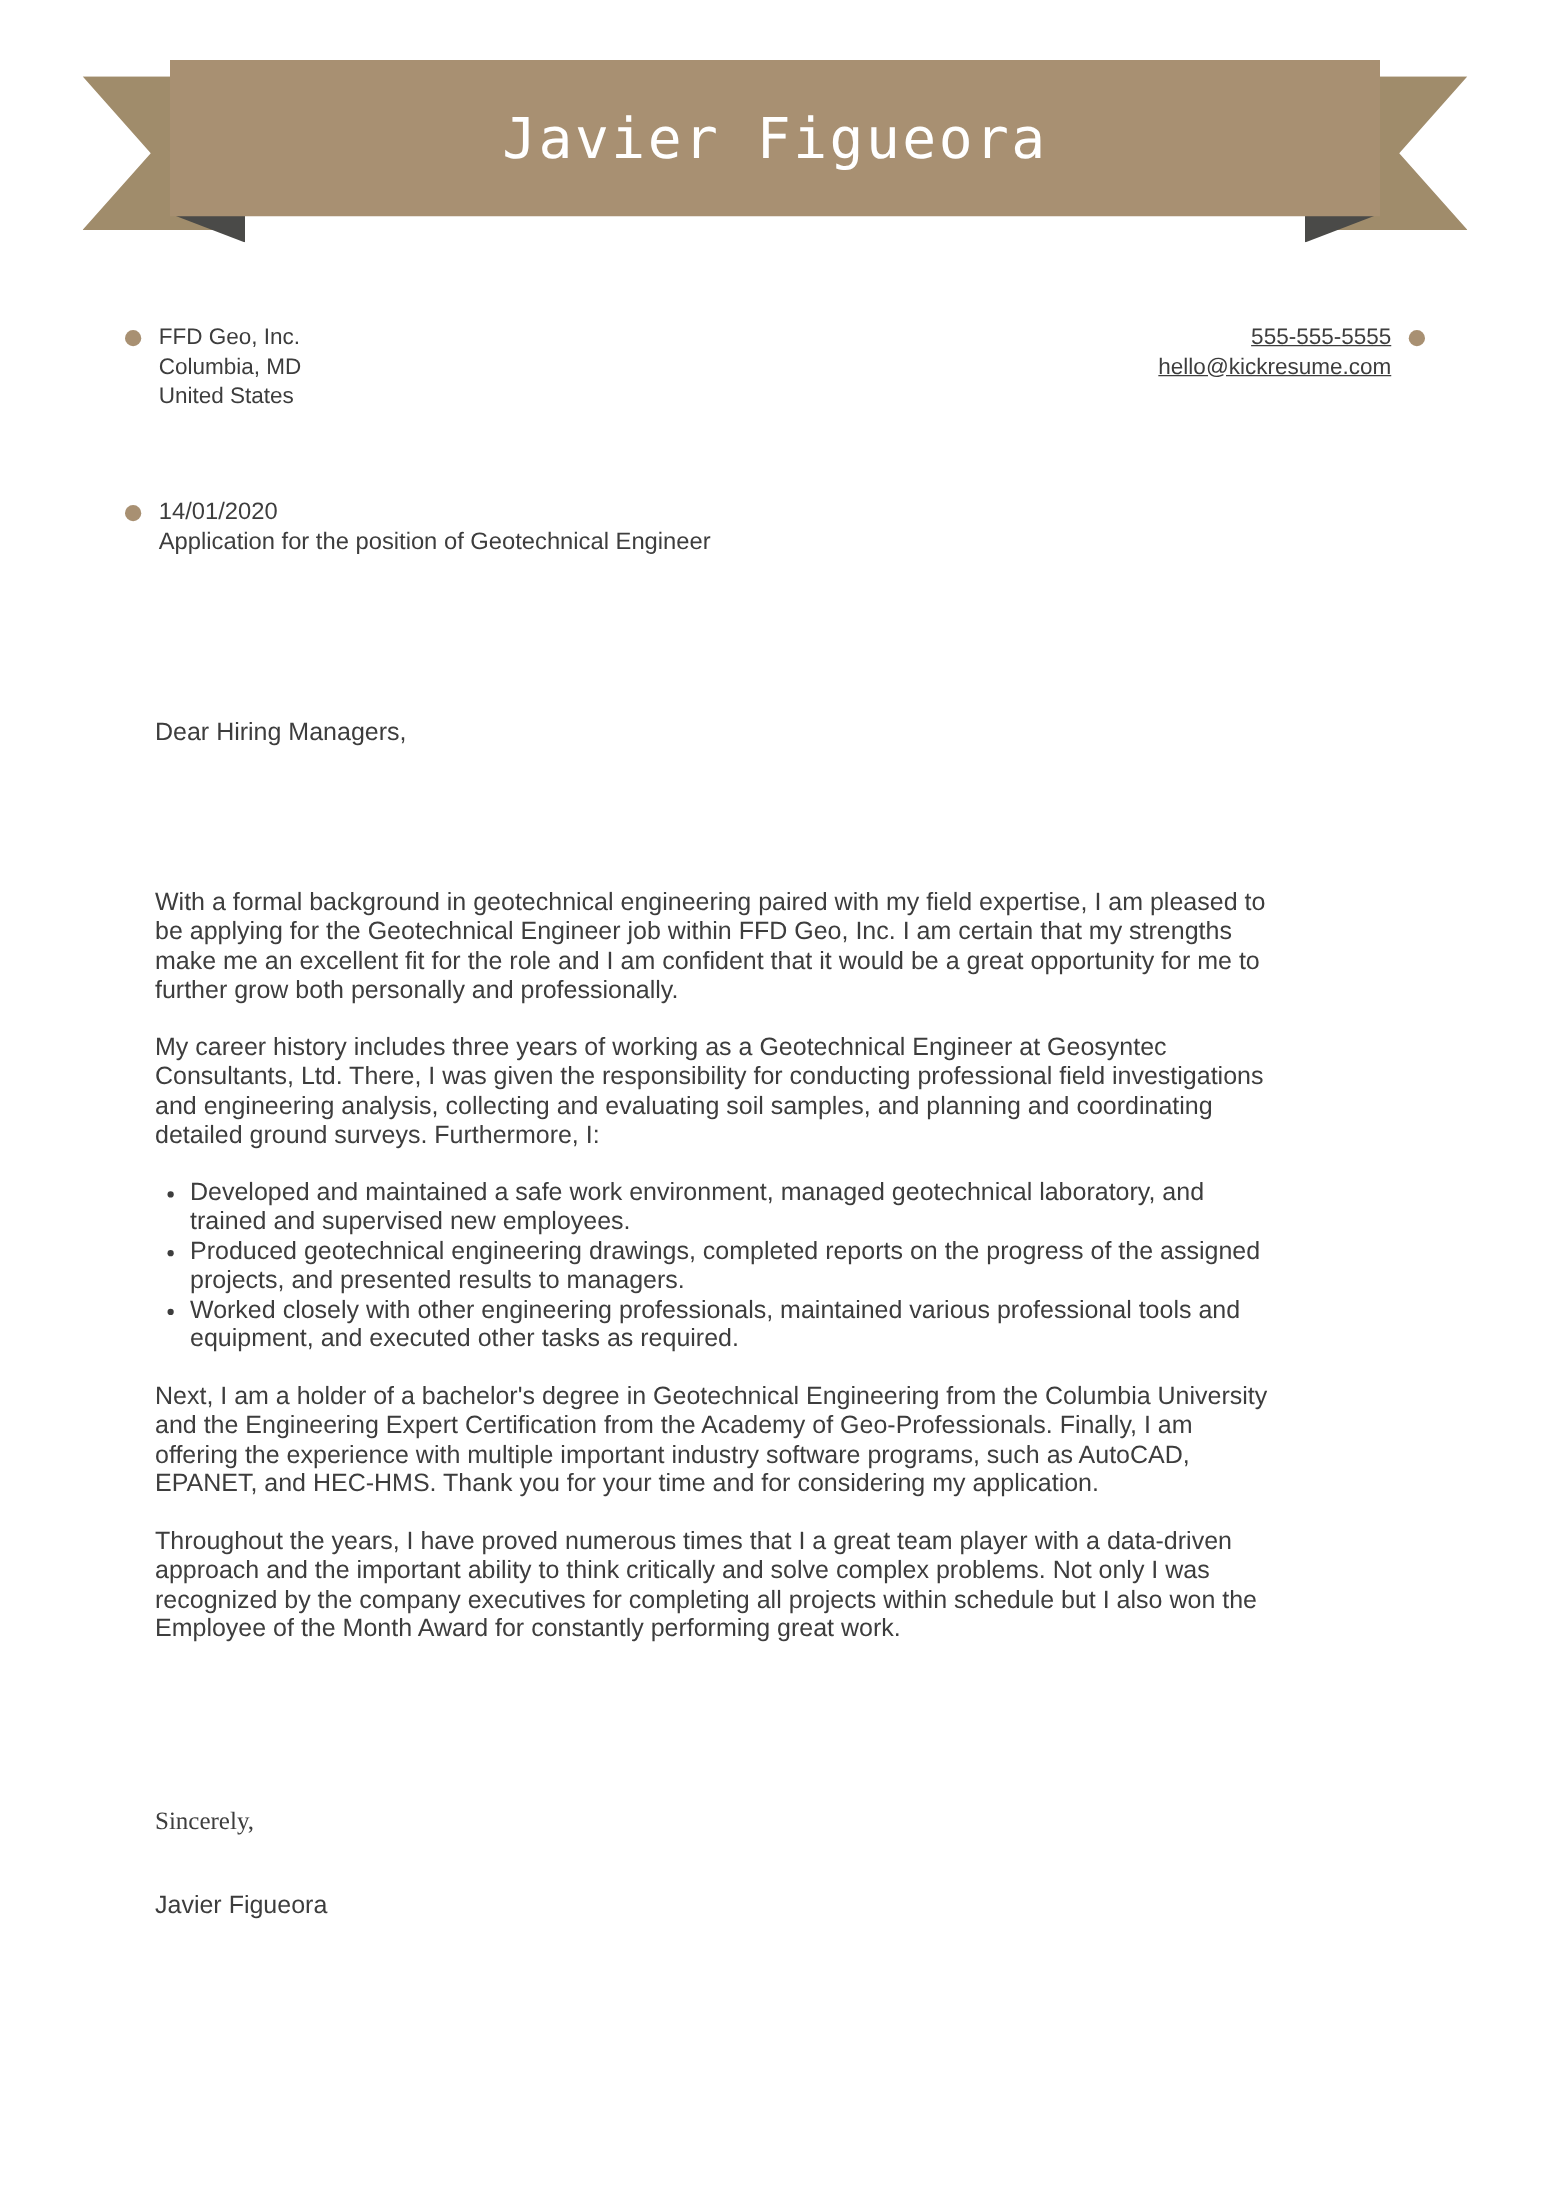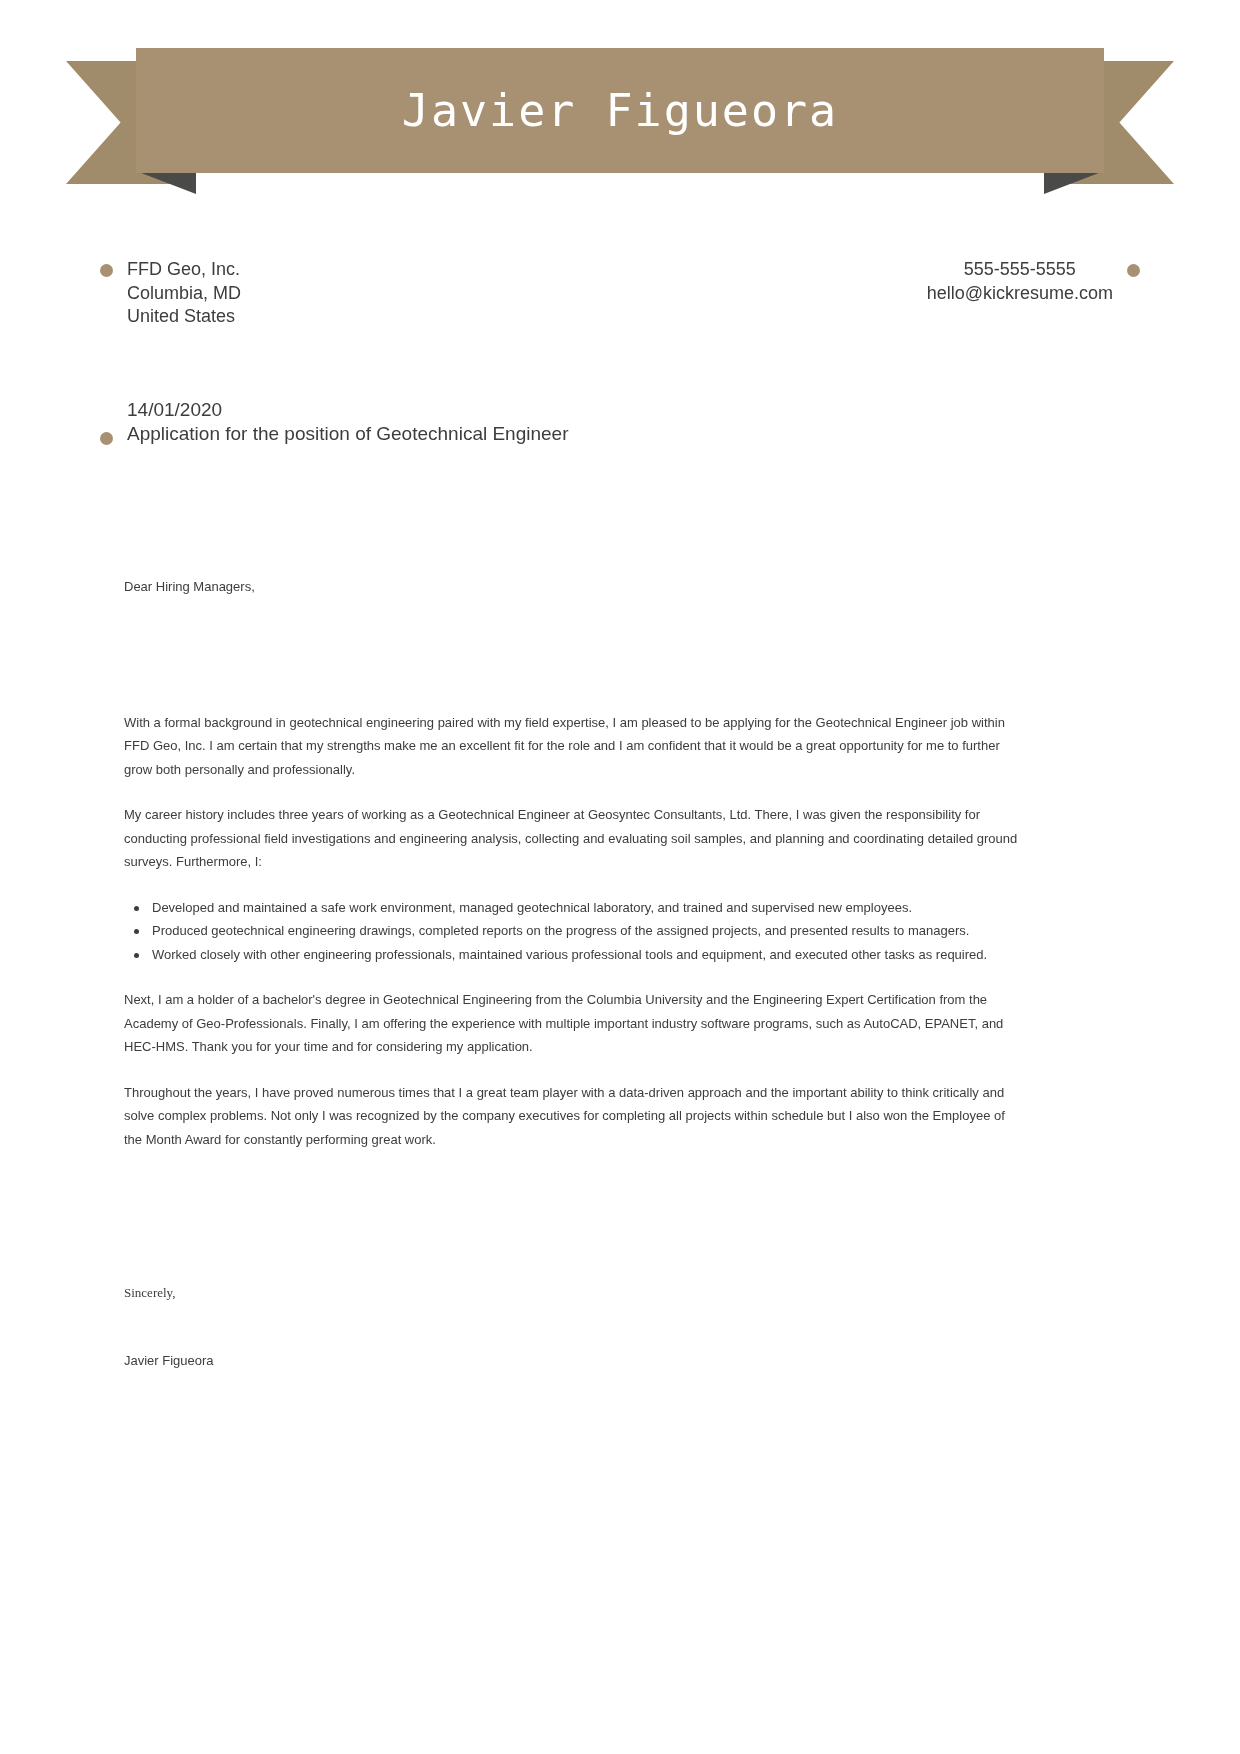--- a/index.html
+++ b/index.html
@@ -108,34 +108,34 @@
     flex: none;
     margin-top: 6px;
   }
   .contact-lines > div { white-space: nowrap; }
 
   .subject-row {
     position: absolute;
     left: 100px;
     top: 398px;
     display: flex;
-    align-items: flex-end;
+    align-items: flex-start;
     gap: 14px;
     font-size: 19px;
     line-height: 23.5px;
     color: #3d3d3d;
   }
   .subject-lines > div { white-space: nowrap; }
 
   .letter {
     position: absolute;
     left: 124px;
     width: 900px;
     top: 575px;
-    font-size: 13px;
+    font-size: 20px;
     line-height: 23.5px;
     color: #3d3d3d;
   }
   .salutation { margin-bottom: 0; }
   .para {
     margin: 0 0 22px 0;
     text-align: left;
   }
   .gap-after-salutation { height: 90px; }
   .bullets {
@@ -182,21 +182,21 @@
     <div class="contact-block">
       <span class="dot"></span>
       <div class="contact-lines">
         <div>FFD Geo, Inc.</div>
         <div>Columbia, MD</div>
         <div>United States</div>
       </div>
     </div>
 
     <div class="contact-block right">
-      <div class="contact-lines" style="text-align:center;">
+      <div class="contact-lines" style="text-align:right;text-decoration:underline;">
         <div>555-555-5555</div>
         <div>hello@kickresume.com</div>
       </div>
       <span class="dot"></span>
     </div>
 
   </div>
 
   <div class="subject-row">
     <span class="dot"></span>

